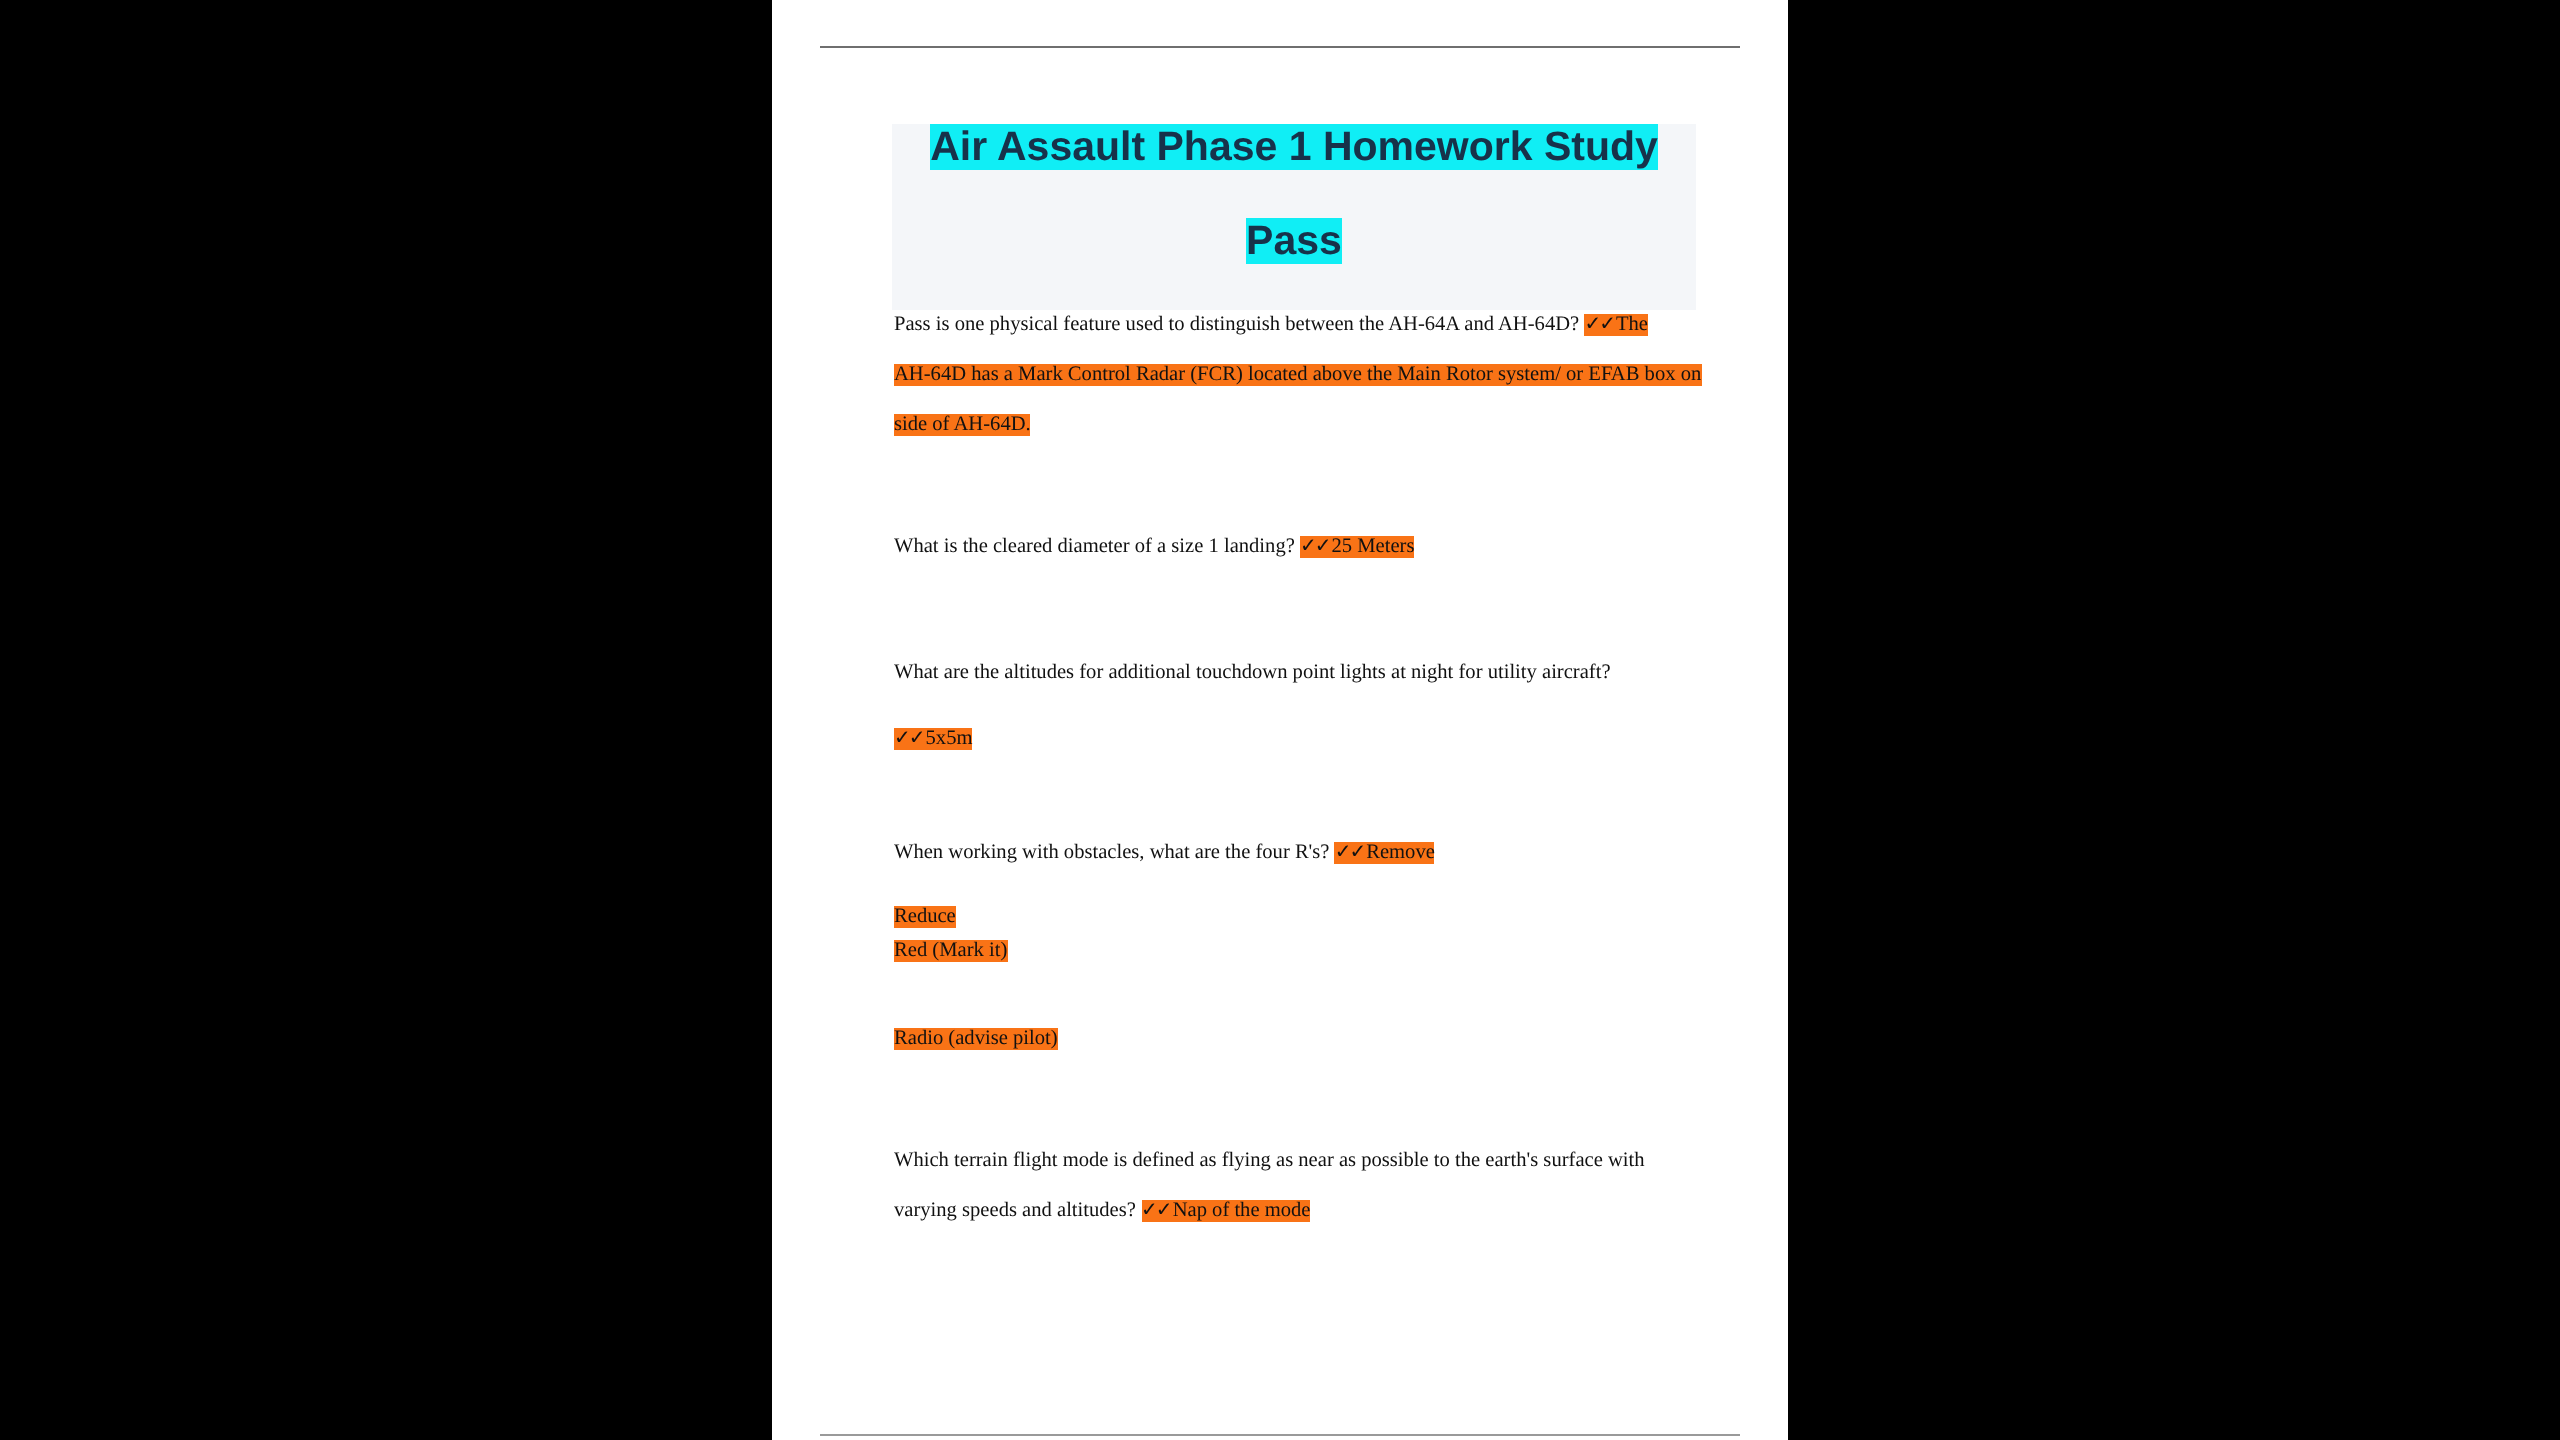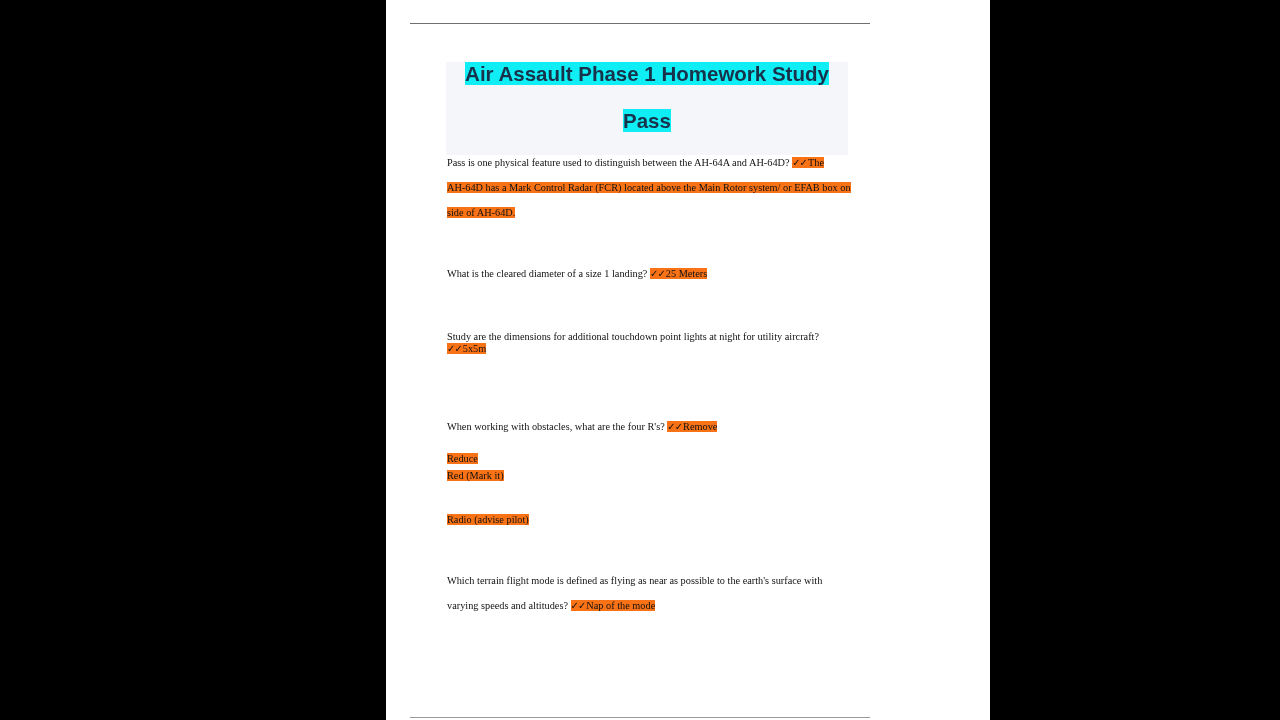--- a/index.html
+++ b/index.html
@@ -7,21 +7,21 @@
     padding: 0;
     width: 1280px;
     height: 720px;
     background: #000000;
     overflow: hidden;
   }
   .page {
     position: absolute;
     left: 386px;
     top: 0;
-    width: 604px;
+    width: 508px;
     height: 720px;
     background: #ffffff;
     overflow: hidden;
   }
   .rule {
     position: absolute;
     left: 24px;
     width: 460px;
     height: 1px;
     background: #6f6f6f;
@@ -104,23 +104,23 @@
 
   <div class="qa" style="top:267px;">
     <div class="line" style="top:1px;">
       <span>What is the cleared diameter of a size 1 landing?</span>
       <span class="hl"><span class="check">✓✓</span><span>25 Meters</span></span>
     </div>
   </div>
 
   <div class="qa" style="top:330px;">
     <div class="line" style="top:1px;">
-      <span>Study are the dimensions for additional touchdown point lights at night for utility aircraft?</span>
+      <span>What are the altitudes for additional touchdown point lights at night for utility aircraft?</span>
     </div>
-    <div class="line" style="top:13px;">
+    <div class="line" style="top:34px;">
       <span class="hl"><span class="check">✓✓</span><span>5x5m</span></span>
     </div>
   </div>
 
   <div class="qa" style="top:420px;">
     <div class="line" style="top:1px;">
       <span>When working with obstacles, what are the four R's?</span>
       <span class="hl"><span class="check">✓✓</span><span>Remove</span></span>
     </div>
     <div class="line" style="top:33px;">

